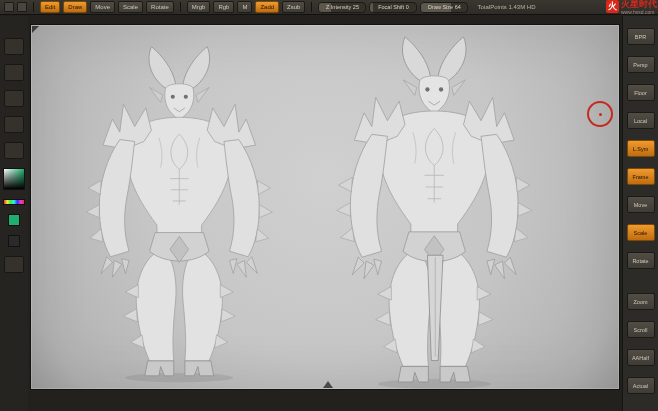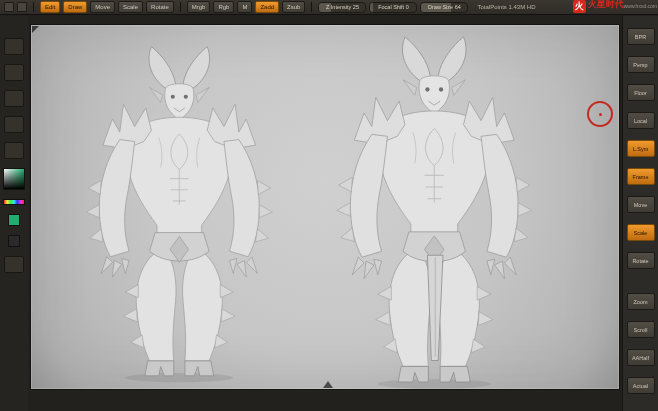--- a/index.html
+++ b/index.html
@@ -86,21 +86,21 @@
     background:#c42a1e;border-radius:50%;
   }
   
   .logo{
     position:absolute;right:1px;top:0px;z-index:10;display:flex;align-items:flex-start;gap:2px;
   }
   .logo-flame{
     width:13px;height:13px;background:#d8281c;border-radius:2px;
     color:#fff;font-size:9px;line-height:13px;text-align:center;font-weight:bold;
   }
-  .logo-texts{display:flex;flex-direction:row;align-items:flex-end;}
+  .logo-texts{display:flex;flex-direction:column;}
   .logo-cn{color:#d8281c;font-weight:bold;font-size:9px;line-height:9px;}
   .logo-domain{color:#9a948a;font-size:5px;line-height:6px;}
 </style>
 </head>
 <body>
 
 <div class="topbar">
   <div class="menu-sq"></div>
   <div class="menu-sq"></div>
   <div class="tb-div"></div>

